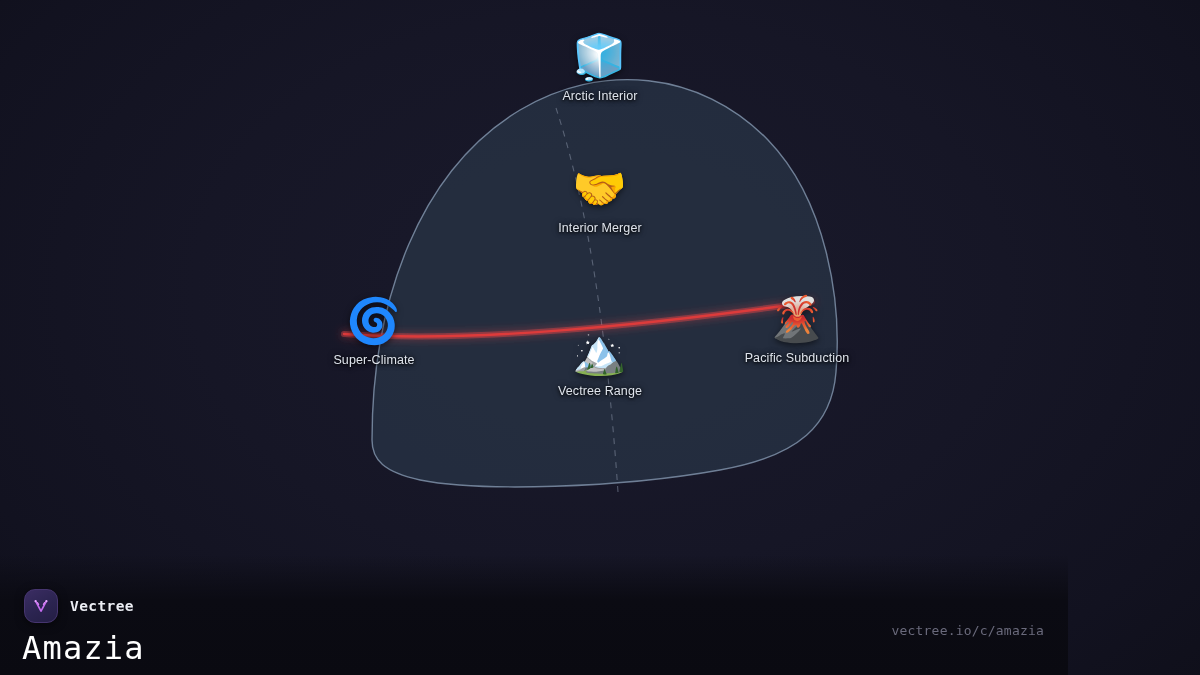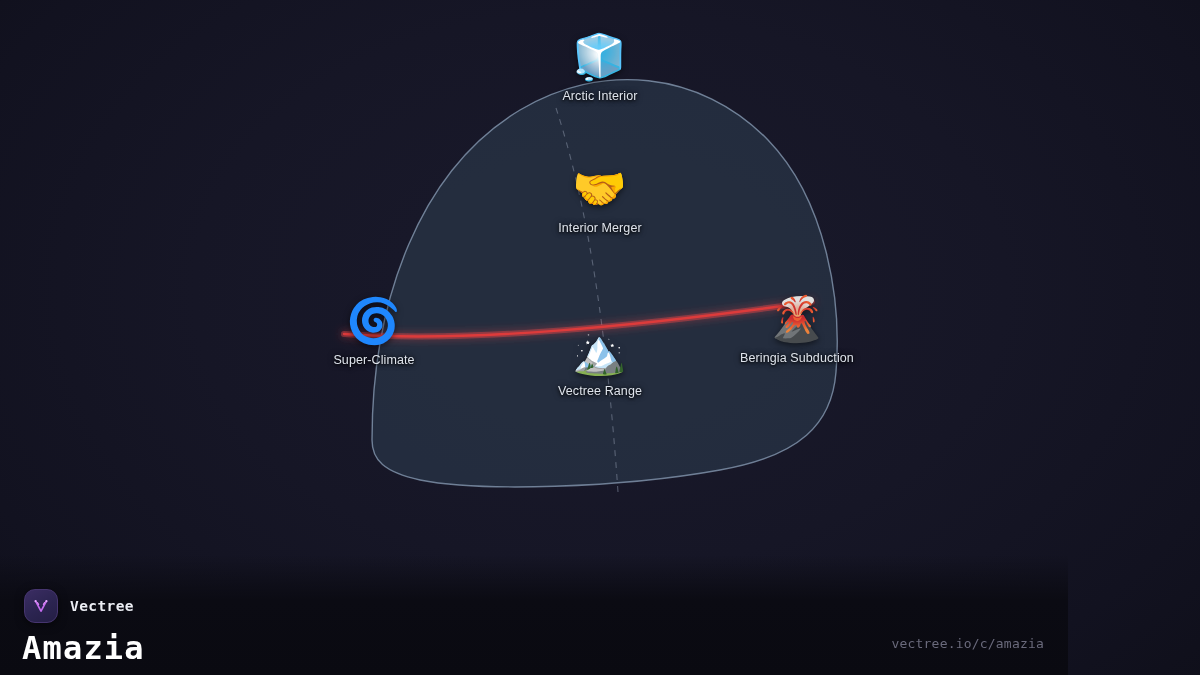--- a/index.html
+++ b/index.html
@@ -72,26 +72,26 @@
   }
   #brand-name {
     font-family:"DejaVu Sans Mono", monospace;
     font-size:14.5px; font-weight:700;
     color:#eceef4;
     letter-spacing:.4px;
   }
   #site-title {
     position:absolute; left:22px; top:74px;
     font-family:"DejaVu Sans Mono", monospace;
-    font-size:32px; font-weight:700;
+    font-size:32px; font-weight:400;
     color:#ffffff;
     letter-spacing:1.2px;
   }
   #site-url {
-    position:absolute; right:24px; bottom:24px;
+    position:absolute; right:24px; bottom:37px;
     font-family:"DejaVu Sans Mono", monospace;
     font-size:13px;
     color:#6a6a7c;
     letter-spacing:.2px;
   }
 </style>
 </head>
 <body>
 
 <div id="stage">
@@ -146,21 +146,21 @@
     <span class="mlabel">Super-Climate</span>
   </div>
 
   <div class="marker" style="left:600px; top:363px;">
     <span class="glyph">🏔️</span>
     <span class="mlabel">Vectree Range</span>
   </div>
 
   <div class="marker" style="left:797px; top:330px;">
     <span class="glyph">🌋</span>
-    <span class="mlabel">Beringia Subduction</span>
+    <span class="mlabel">Pacific Subduction</span>
   </div>
 
   <div id="footer">
 
     <div id="brand-row">
       <span id="brand-mark">
         <svg width="20" height="20" viewBox="0 0 20 20" xmlns="http://www.w3.org/2000/svg">
           <path d="M4.6 5.2 L10 15.2 L15.4 5.2" fill="none" stroke="#c56cf0" stroke-width="1.7" stroke-linecap="round" stroke-linejoin="round"></path>
           <path d="M6.4 6.6 L7.6 8.4" fill="none" stroke="#d98bf5" stroke-width="1.2" stroke-linecap="round"></path>
           <path d="M13.6 6.6 L12.4 8.4" fill="none" stroke="#d98bf5" stroke-width="1.2" stroke-linecap="round"></path>

